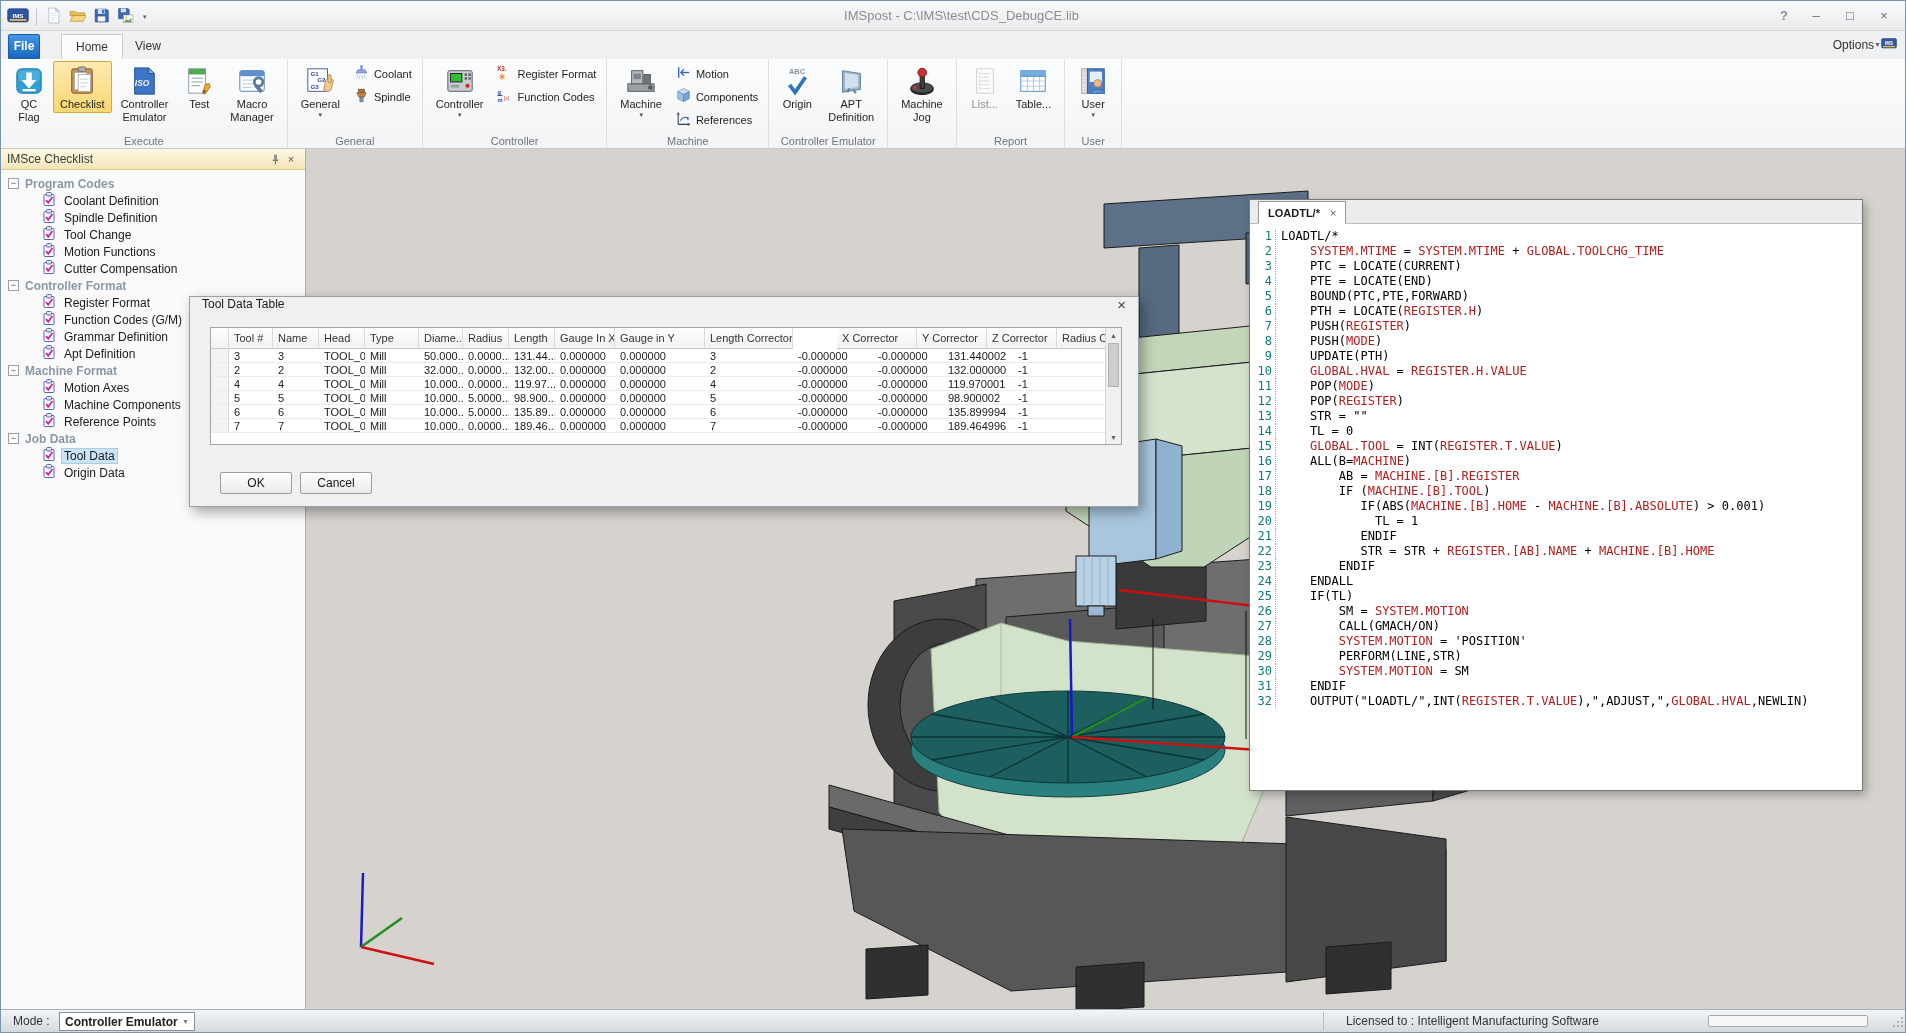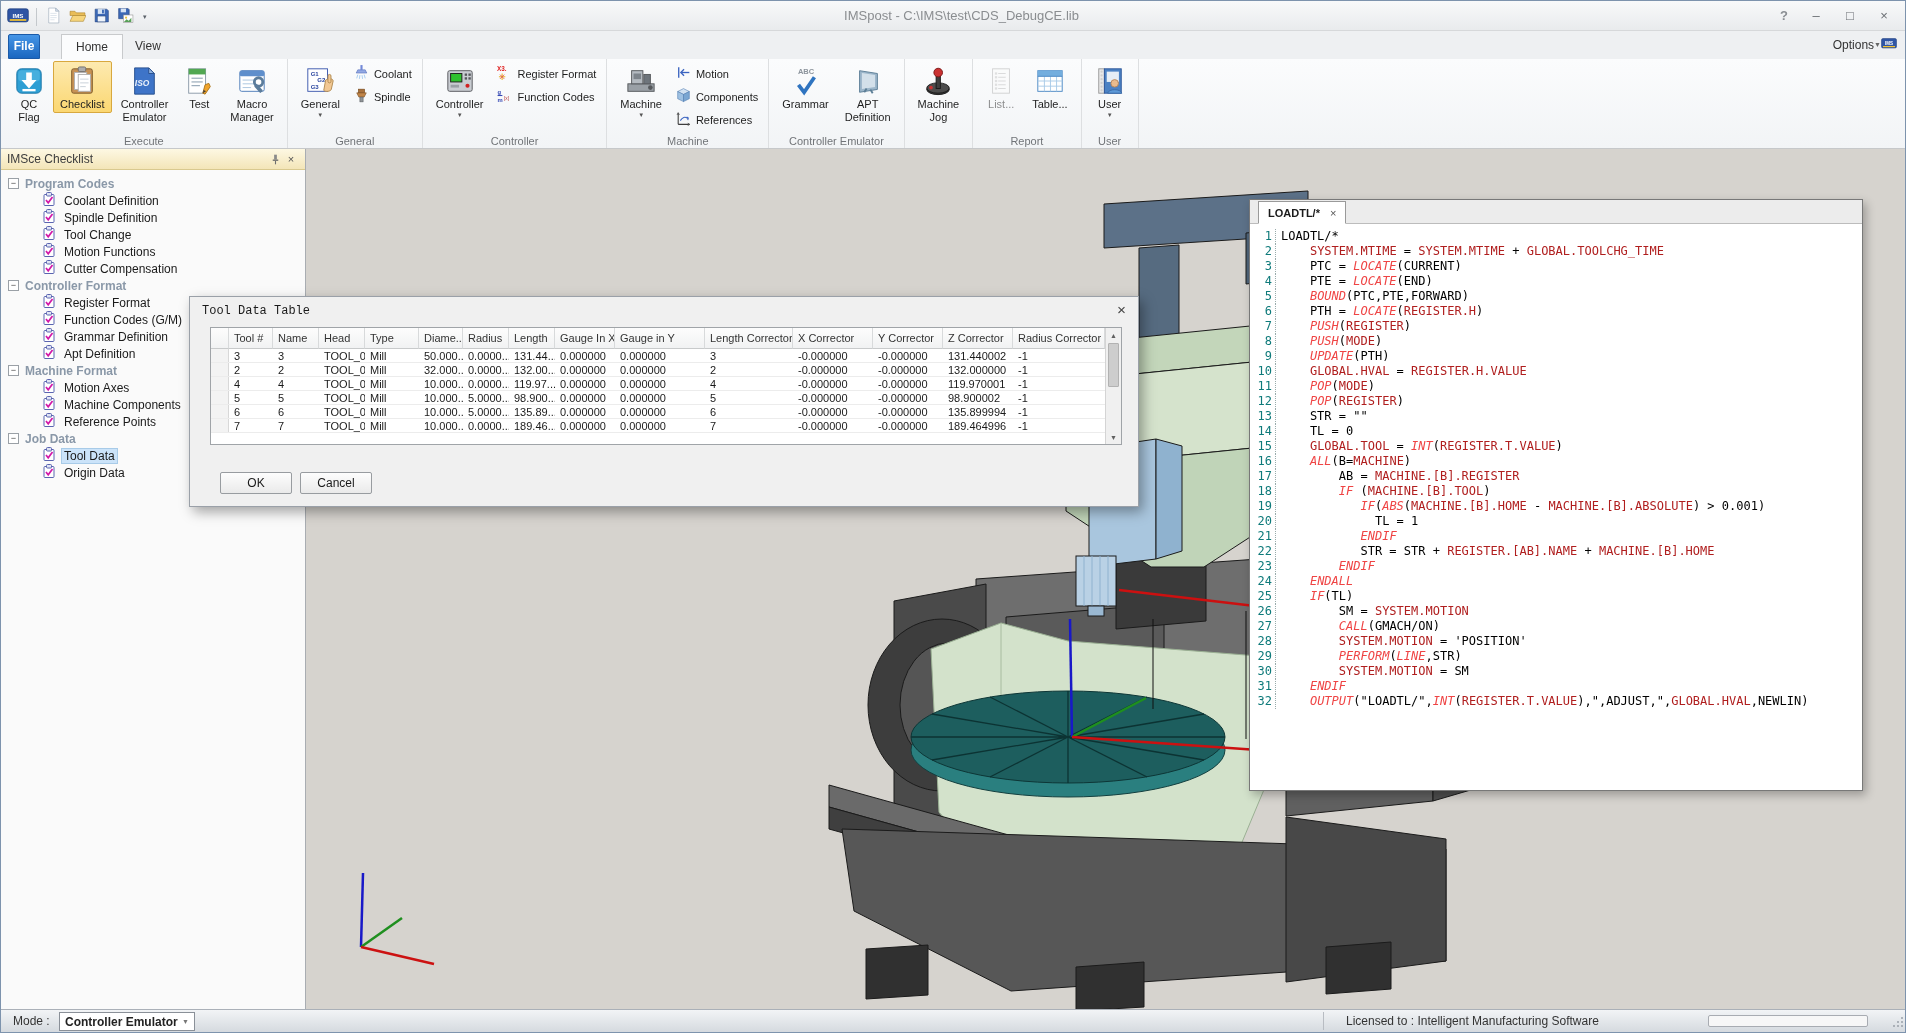--- a/index.html
+++ b/index.html
@@ -81,26 +81,26 @@
   .ed-tabs{height:24px;background:#ececec;border-bottom:1px solid #bcbcbc;display:flex;
     align-items:flex-end;padding-left:8px;}
   .ed-tab{height:23px;background:#fff;border:1px solid #9a9a9a;border-bottom:1px solid #fff;
     display:inline-flex;align-items:center;gap:10px;padding:0 9px;font-size:11px;font-weight:bold;
     color:#1a1a1a;position:relative;top:1px;}
   .ed-close{font-size:11px;color:#555;font-weight:normal;}
   .ed-body{padding:5px 2px 0 5px;font-family:"DejaVu Sans Mono",monospace;font-size:12px;}
   .ed-line{height:15px;line-height:15px;white-space:pre;}
   .num{display:inline-block;width:21px;text-align:right;color:#0e7a7a;
     border-right:1px dotted #9aabab;padding-right:3px;margin-right:5px;}
-  .tk-p{color:#000;} .tk-k{color:#ef4444;font-style:italic;} .tk-s{color:#b01e1e;}
+  .tk-p{color:#000;} .tk-k{color:#000000;} .tk-s{color:#b01e1e;}
 
   
   .dialog{position:absolute;left:188px;top:295px;width:950px;height:211px;background:#f0f0f0;
     border:1px solid #9aa0a8;box-shadow:4px 5px 12px rgba(0,0,0,.35);}
-  .dlg-title{height:28px;display:flex;align-items:center;padding:8px 12px;font-size:12px;color:#1a1a1a;font-family:Liberation Mono, monospace;}
+  .dlg-title{height:28px;display:flex;padding:0 12px;font-size:12px;color:#1a1a1a;}
   .dlg-close{margin-left:auto;font-size:15px;color:#444;line-height:15px;}
   .dlg-tablewrap{position:relative;margin:2px 16px 0 20px;height:118px;background:#fff;
     border:1px solid #a0a4a8;overflow:hidden;}
   .drow{display:flex;}
   .dhead .dcell{background:linear-gradient(#fdfdfd,#f1f2f3);border-right:1px solid #d8dadb;
     border-bottom:1px solid #c8cacb;height:21px;line-height:20px;color:#333;}
   .dcell{flex:none;font-size:11px;padding-left:5px;white-space:nowrap;overflow:hidden;}
   .dbody .drow{height:14px;border-bottom:1px solid #ececec;}
   .dbody .dcell{line-height:14px;color:#1a1a1a;}
   .dsel{width:18px;flex:none;background:#f3f3f3;border-right:1px solid #d8d8d8;}
@@ -406,21 +406,21 @@
       <div class="rb-group">
         <div class="rb-items">
           <div class="rb-btn">
             <span class="rb-icon">
               <svg width="30" height="30" viewBox="0 0 32 32">
                 <text x="16" y="9" font-size="8" font-weight="bold" fill="#8c949c" text-anchor="middle" font-family="Liberation Sans,sans-serif">ABC</text>
                 <path d="M8 20l6 8L25 12" fill="none" stroke="#2f74c0" stroke-width="4"></path>
               </svg>
             </span>
             <div class="rb-label">
-              <div>Grammar</div>
+              <div>Origin</div>
             </div>
           </div>
           <div class="rb-btn">
             <span class="rb-icon">
               <svg width="30" height="30" viewBox="0 0 32 32">
                 <path d="M7 5l19 3v17l-19 3z" fill="#9cb6ca" stroke="#5c7e96"></path>
                 <path d="M9.5 7.5l14 2.2v12.6l-14 2.2z" fill="#d3e0ea"></path>
                 <path d="M12 28l2.5-4M21 29l-2.5-4" stroke="#5c7e96" stroke-width="2"></path>
               </svg>
             </span>
@@ -782,21 +782,21 @@
             <div class="dcell" style="width: 44px;">Tool #</div>
             <div class="dcell" style="width: 46px;">Name</div>
             <div class="dcell" style="width: 46px;">Head</div>
             <div class="dcell" style="width: 54px;">Type</div>
             <div class="dcell" style="width: 44px;">Diame...</div>
             <div class="dcell" style="width: 46px;">Radius</div>
             <div class="dcell" style="width: 46px;">Length</div>
             <div class="dcell" style="width: 60px;">Gauge In X</div>
             <div class="dcell" style="width: 90px;">Gauge in Y</div>
             <div class="dcell" style="width: 88px;">Length Corrector</div>
-            <div class="dcell" style="width: 80px;">X Corrector</div>
+            <div class="dcell" style="width: 80px; margin-left: 44px;">X Corrector</div>
             <div class="dcell" style="width: 70px;">Y Corrector</div>
             <div class="dcell" style="width: 70px;">Z Corrector</div>
             <div class="dcell" style="width: 92px;">Radius Corrector</div>
           </div>
           <div class="dbody">
             <div class="drow">
               <div class="dcell dsel"></div>
               <div class="dcell" style="width: 44px;">3</div>
               <div class="dcell" style="width: 46px;">3</div>
               <div class="dcell" style="width: 46px;">TOOL_0</div>

